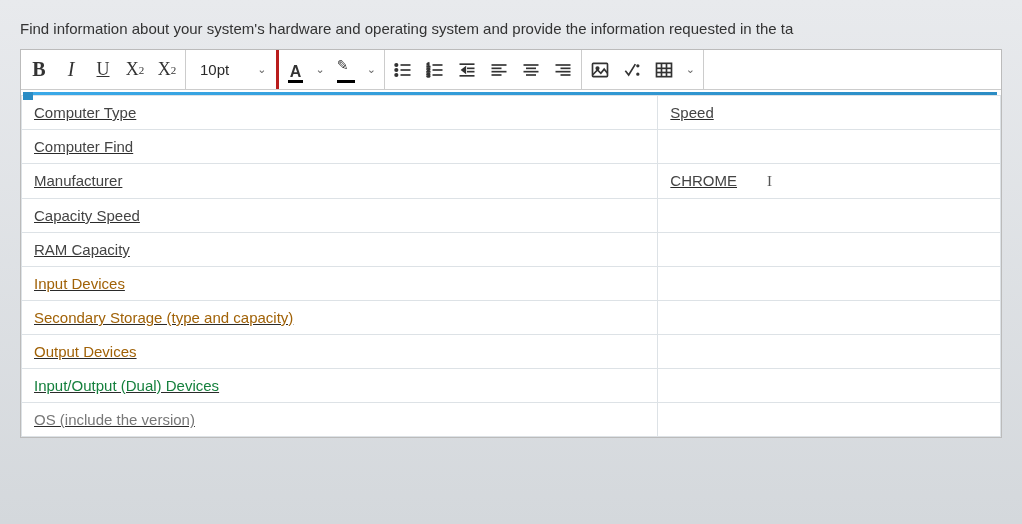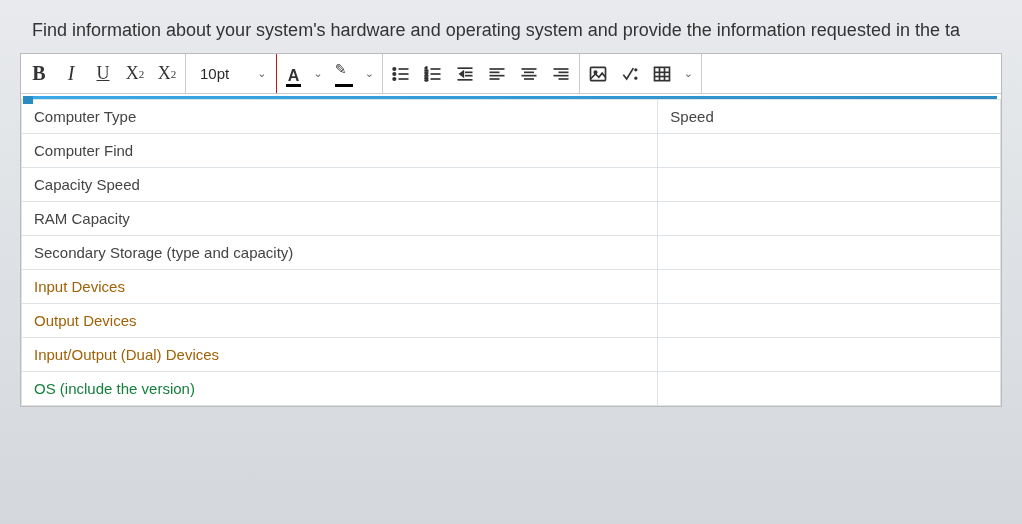--- a/index.html
+++ b/index.html
@@ -5,22 +5,22 @@
     * { box-sizing: border-box; margin: 0; padding: 0; }
     body {
       font-family: -apple-system, BlinkMacSystemFont, "Segoe UI", Arial, sans-serif;
       background: linear-gradient(180deg, #e8eaed 0%, #d4d8dc 100%);
       width: 1022px;
       height: 524px;
       overflow: hidden;
       color: #2a2a2a;
     }
     .prompt {
-      padding: 20px 20px 12px 32px;
-      font-size: 18px;
+      padding: 20px 20px 12px 20px;
+      font-size: 15px;
       color: #333;
     }
     .editor {
       margin: 0 20px;
       background: #fff;
       border: 1px solid #bbb;
     }
     .toolbar {
       display: flex;
       align-items: stretch;
@@ -50,21 +50,21 @@
     .tb-italic { font-style: italic; font-family: Georgia, serif; font-size: 20px; }
     .tb-underline { text-decoration: underline; font-family: Georgia, serif; font-size: 18px; }
     .tb-super, .tb-sub { font-family: Georgia, serif; font-size: 18px; }
     .tb-super sup, .tb-sub sub { font-size: 11px; }
     .font-size-select {
       display: flex;
       align-items: center;
       padding: 0 10px 0 14px;
       font-size: 15px;
       gap: 28px;
-      border-right: 1px solid #b91c1c;
+      border-right: 3px solid #b91c1c;
       cursor: pointer;
     }
     .chev { font-size: 11px; color: #666; }
     .color-btn {
       display: inline-flex;
       align-items: flex-end;
       justify-content: center;
       position: relative;
       min-width: 28px;
     }
@@ -104,20 +104,21 @@
       position: absolute;
       top: 0px;
       left: 2px;
       width: 10px;
       height: 8px;
       background: #2b8cc4;
     }
     table.form {
       width: 100%;
       border-collapse: collapse;
+      text-decoration: underline;
     }
     table.form td {
       border: 1px solid #dde2e6;
       padding: 8px 12px;
       font-size: 15px;
       color: #444;
       background: #fff;
       vertical-align: top;
       height: 34px;
     }
@@ -256,33 +257,37 @@
       <tbody id="form-body">
           <tr>
             <td>Computer Type</td>
             <td>Speed</td>
           </tr>
           <tr>
             <td>Computer Find</td>
             <td></td>
           </tr>
           <tr>
+            <td>Manufacturer</td>
+            <td>CHROME<span class="cursor-i">I</span></td>
+          </tr>
+          <tr>
             <td>Capacity Speed</td>
             <td></td>
           </tr>
           <tr>
             <td>RAM Capacity</td>
             <td></td>
           </tr>
           <tr>
+            <td>Input Devices</td>
+            <td></td>
+          </tr>
+          <tr>
             <td>Secondary Storage (type and capacity)</td>
-            <td></td>
-          </tr>
-          <tr>
-            <td>Input Devices</td>
             <td></td>
           </tr>
           <tr>
             <td>Output Devices</td>
             <td></td>
           </tr>
           <tr>
             <td>Input/Output (Dual) Devices</td>
             <td></td>
           </tr>

